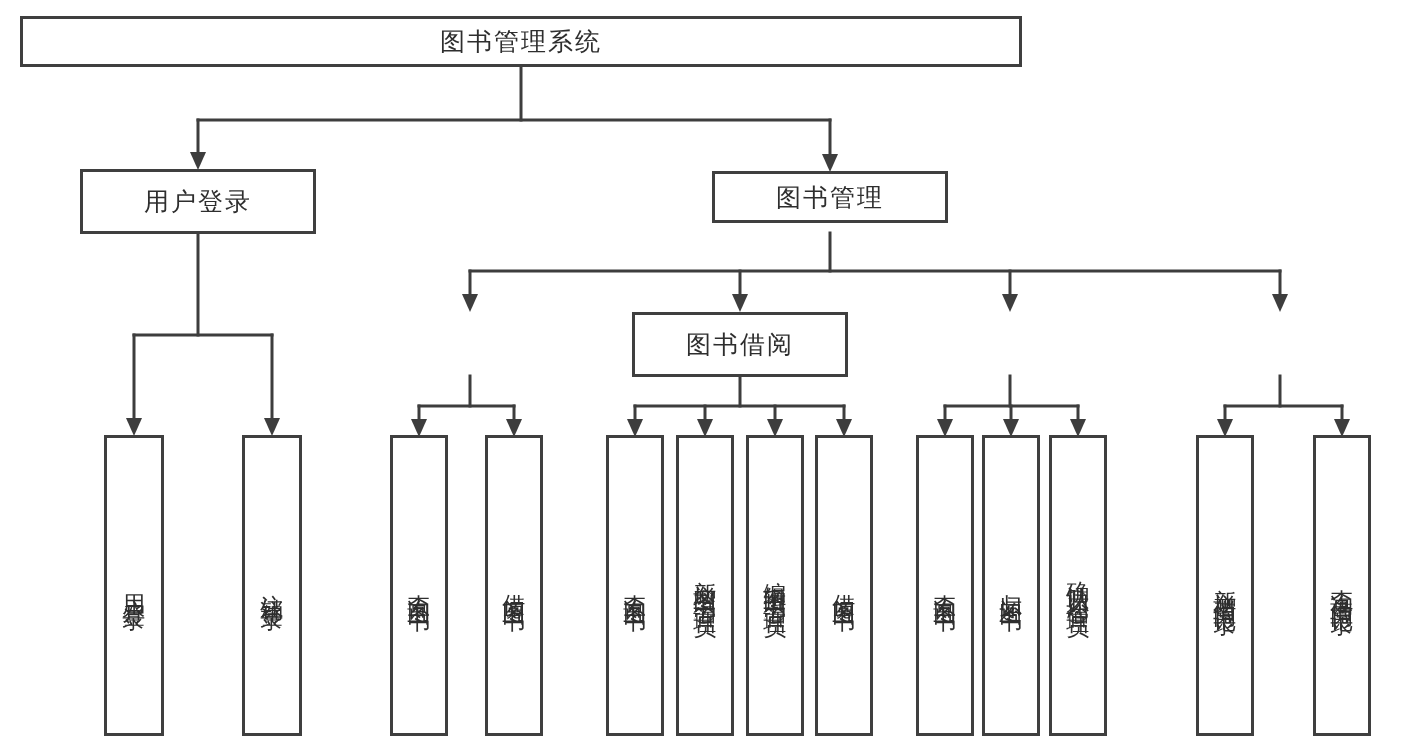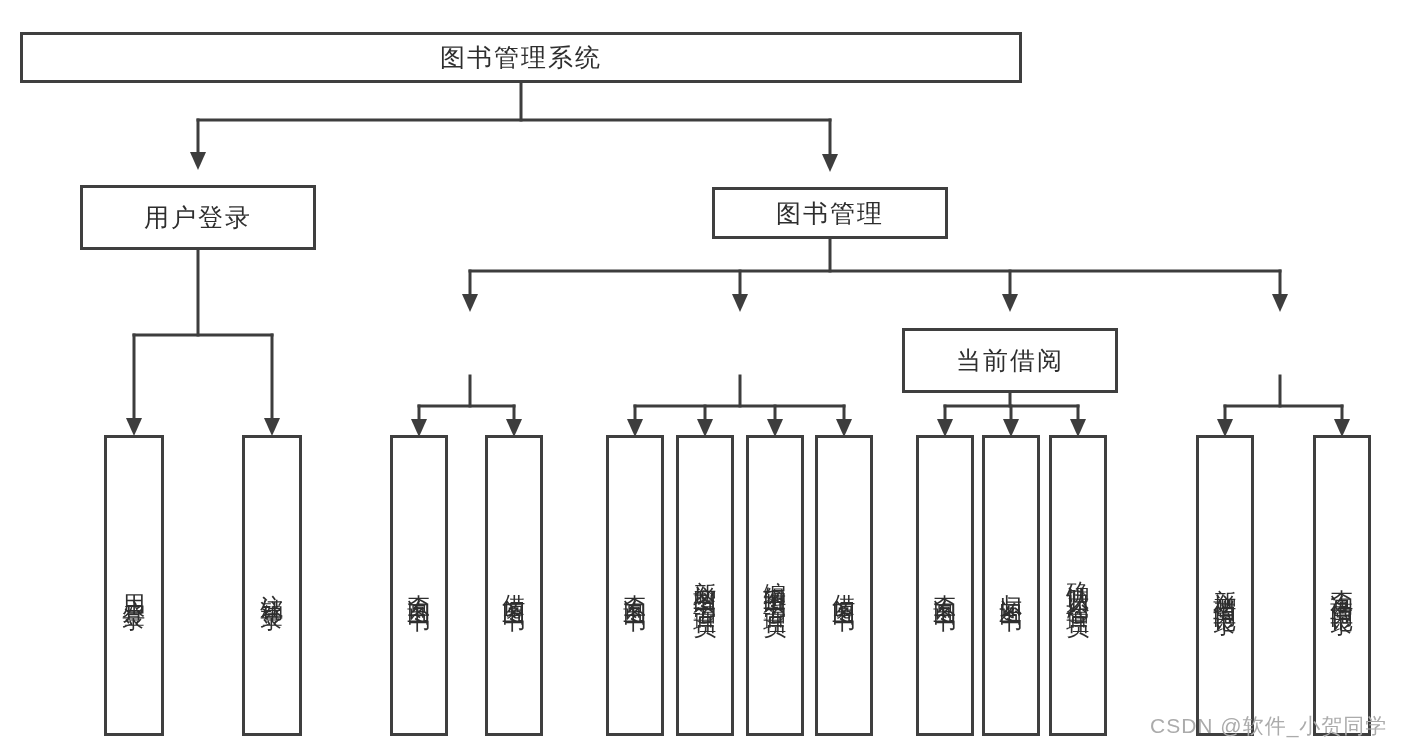--- a/index.html
+++ b/index.html
@@ -15,21 +15,21 @@
   .wires polygon { fill:#3d3d3d; }
   .box {
     position:absolute;
     box-sizing:border-box;
     border:3px solid #3f3f3f;
     background:#ffffff;
     display:flex; align-items:center; justify-content:center;
     color:#2e2e2e;
     z-index:1;
   }
-  .h { font-size:25px; letter-spacing:2px; white-space:nowrap;margin-top:16px; }
+  .h { font-size:25px; letter-spacing:2px; white-space:nowrap; }
   .leaf { top:435px; width:58px; height:301px; }
   .leaf .vtext {
     writing-mode:vertical-rl;
     text-orientation:mixed;
     font-size:23px;
     letter-spacing:5px;
     line-height:1.15;
     color:#2e2e2e;
   }
   .watermark {
@@ -127,22 +127,22 @@
     <span>图书管理系统</span>
   </div>
 
   <div class="box h" style="left:80px;top:169px;width:236px;height:65px">
     <span>用户登录</span>
   </div>
   <div class="box h" style="left:712px;top:171px;width:236px;height:52px">
     <span>图书管理</span>
   </div>
 
-  <div class="box h" style="left:902px;top:312px;width:216px;height:65px">
-    <span>当前借阅</span>
+  <div class="box h" style="left:632px;top:312px;width:216px;height:65px">
+    <span>图书借阅</span>
   </div>
 
   <div class="box leaf" style="left:104px;width:60px">
     <span class="vtext">用户登录</span>
   </div>
   <div class="box leaf" style="left:242px;width:60px">
     <span class="vtext">注销登录</span>
   </div>
 
   <div class="box leaf" style="left:390px">
@@ -175,15 +175,14 @@
     <span class="vtext">确认归还（管理员）</span>
   </div>
 
   <div class="box leaf" style="left:1196px">
     <span class="vtext">新增借阅记录</span>
   </div>
   <div class="box leaf" style="left:1313px">
     <span class="vtext">查询借阅记录</span>
   </div>
 
-  <div class="watermark">CSDN @软件_小贺同学</div>
 
 </div>
 
 </body></html>

